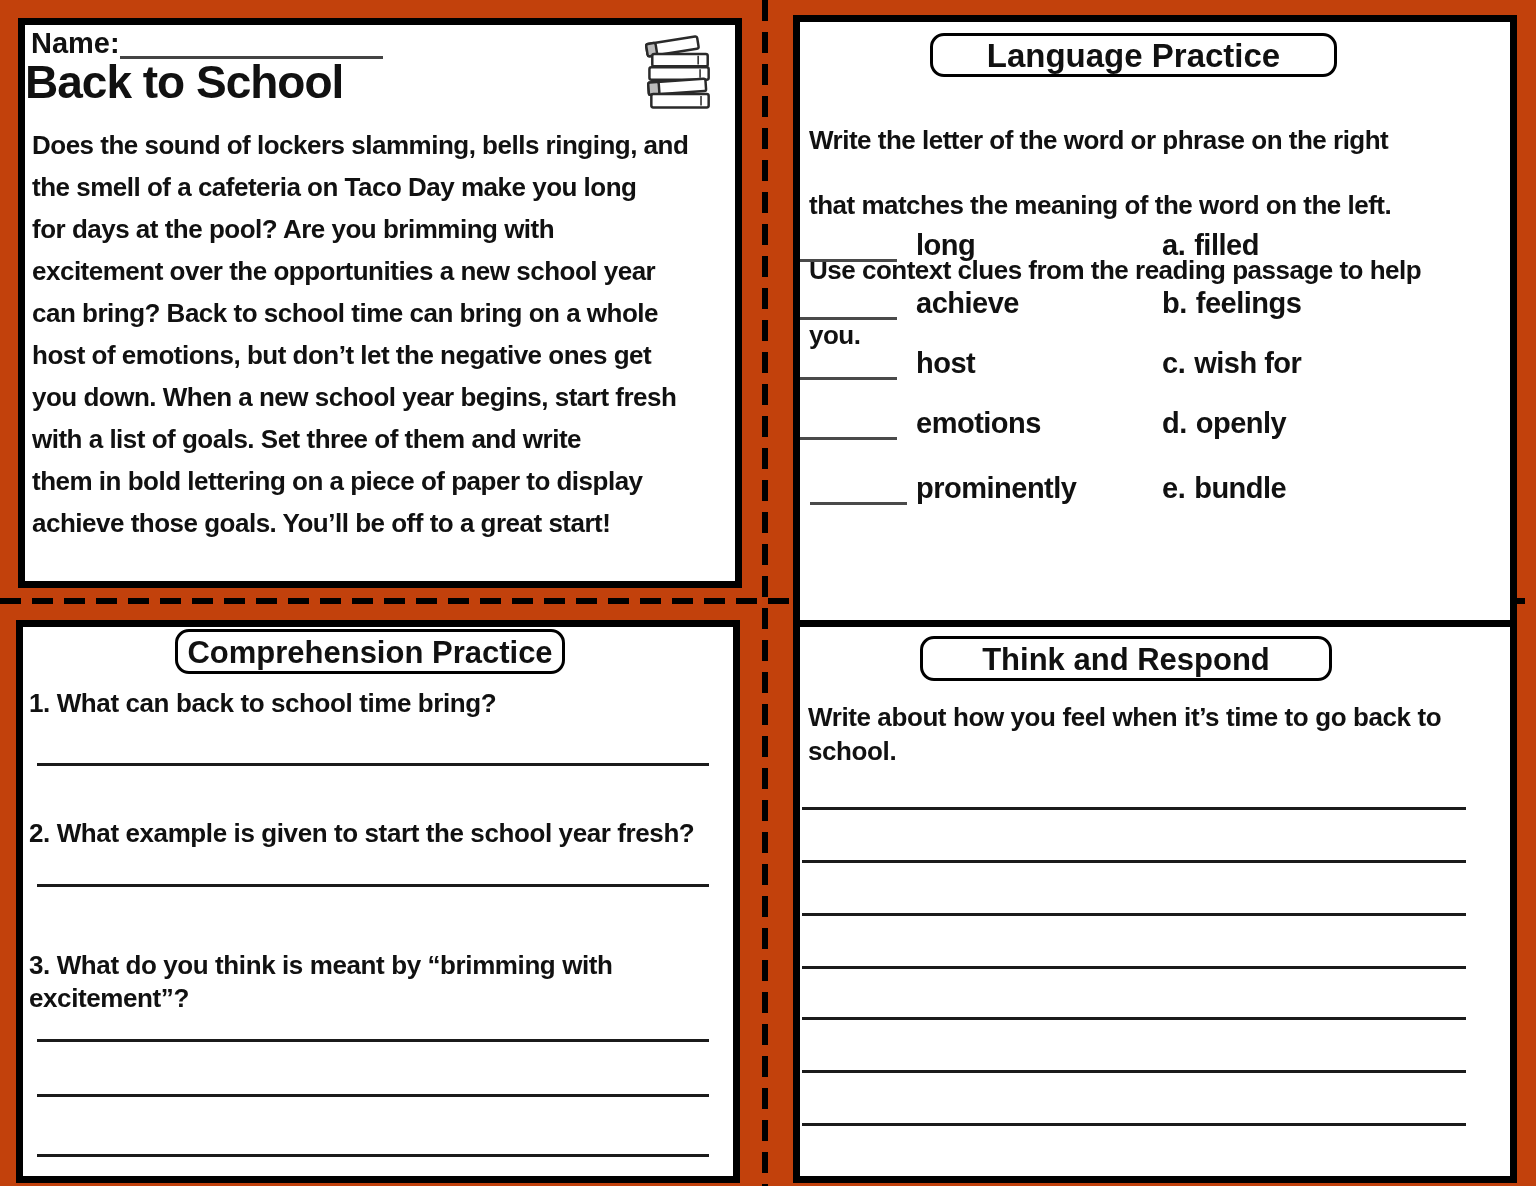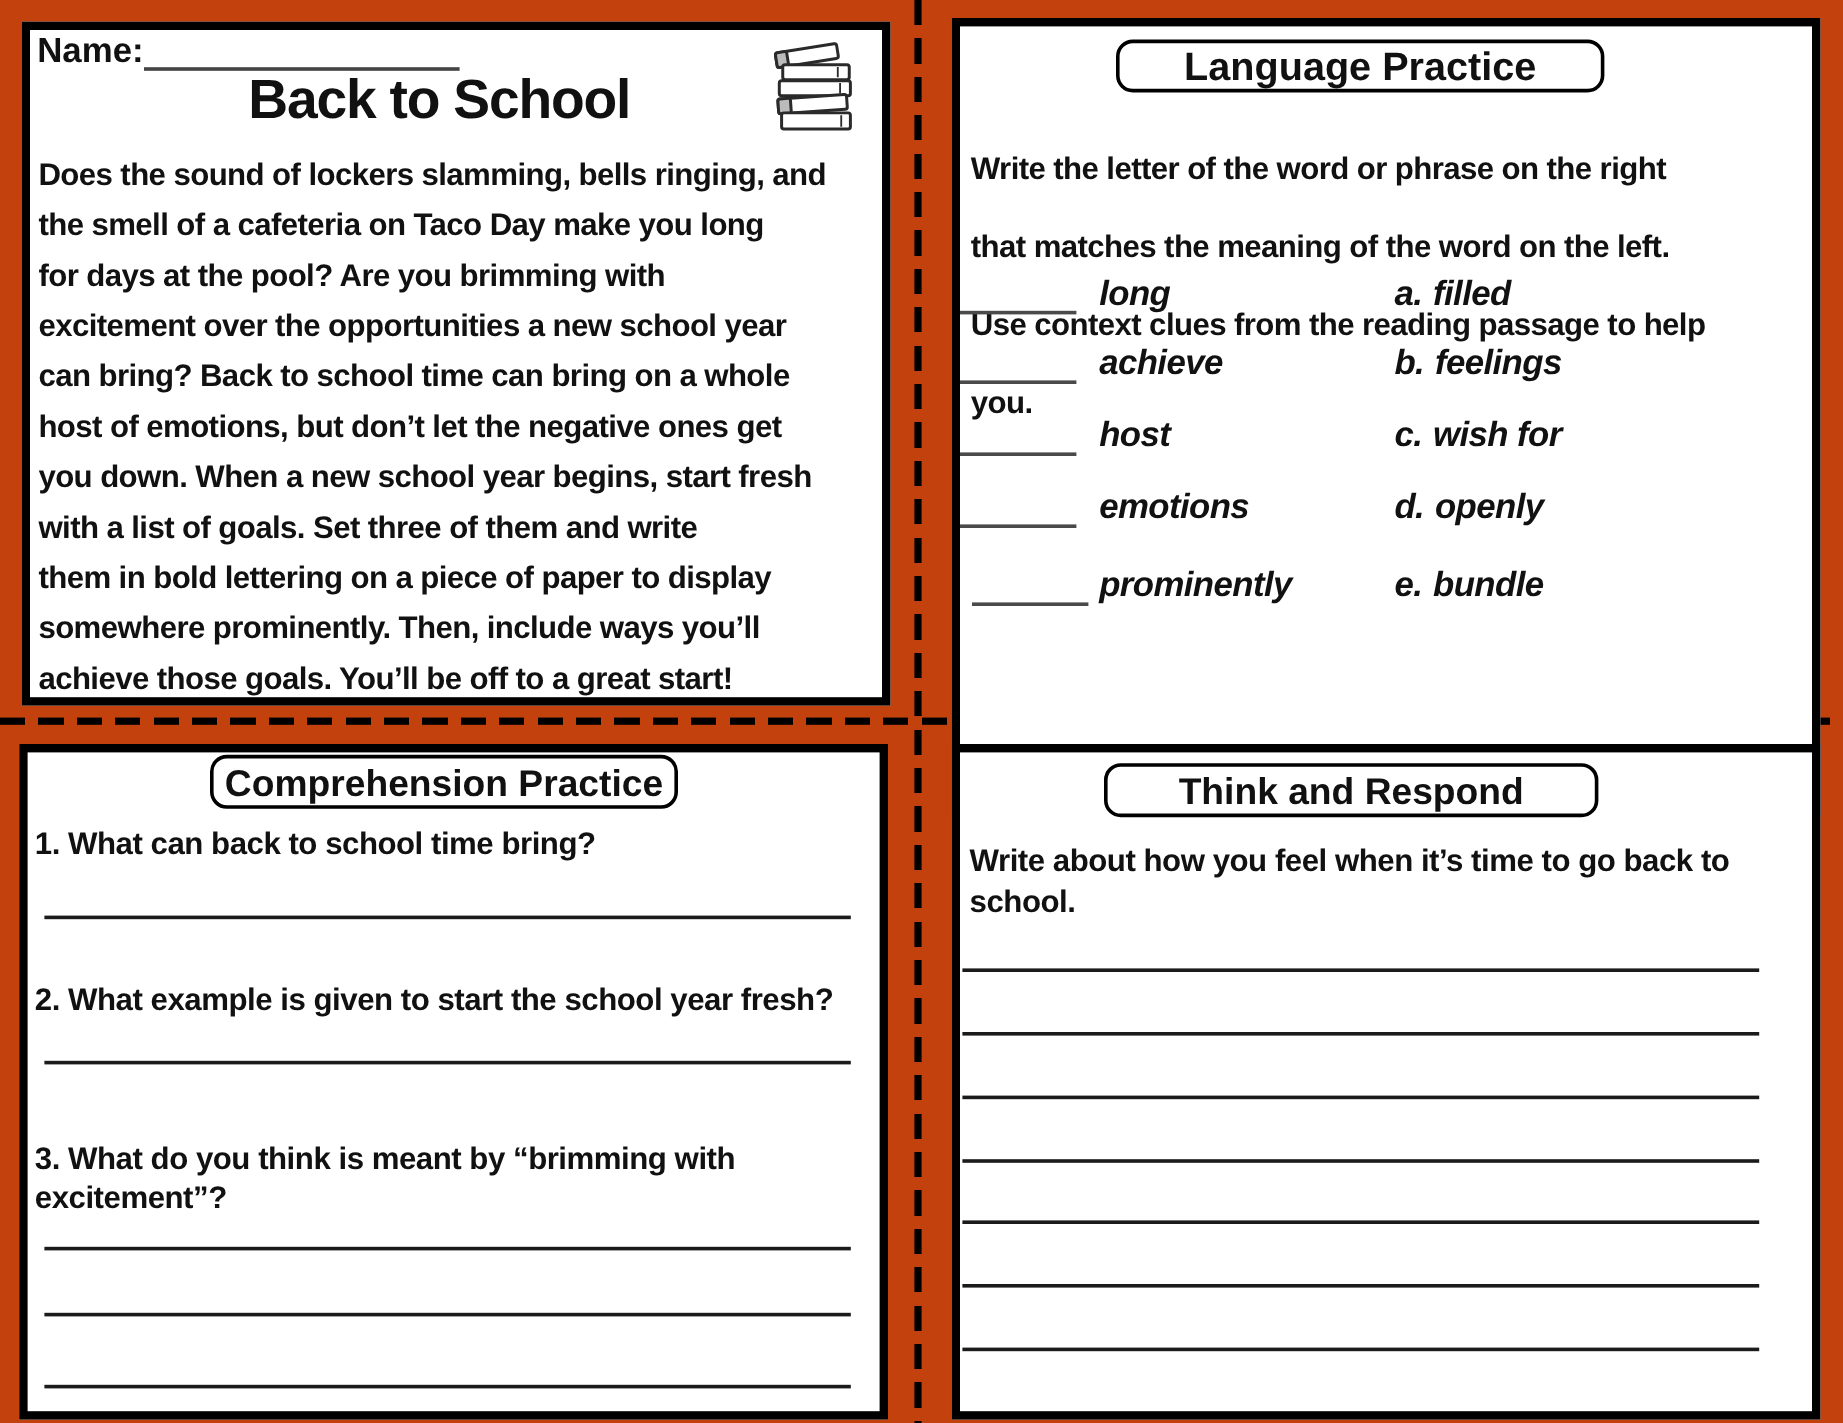--- a/index.html
+++ b/index.html
@@ -42,34 +42,34 @@
   }
   #panel-language .pill      { left: 130px; top: 11px; width: 407px; height: 44px; font-size: 33px; line-height: 40px; }
   #panel-comprehension .pill { left: 152px; top: 2px;  width: 390px; height: 45px; font-size: 31px; line-height: 41px; }
   #panel-respond .pill       { left: 120px; top: 9px;  width: 412px; height: 45px; font-size: 31px; line-height: 41px; }
 
   
   .name-row { position: absolute; left: 6px; top: 2px; display: flex; align-items: flex-end; }
   .name-label { font-size: 29px; font-weight: bold; line-height: 32px; }
   .name-line { display: inline-block; width: 263px; height: 30px; border-bottom: 3px solid #444; }
   .reading-title {
-    position: absolute; left: 16px; top: 30px; width: 650px;
-    text-align: center; font-size: 46px; font-weight: bold; letter-spacing: -1px;
+    position: absolute; left: 0; top: 30px; width: 650px;
+    text-align: left; font-size: 46px; font-weight: bold; letter-spacing: -1px;
   }
   .books { position: absolute; right: 12px; top: 6px; width: 86px; height: 86px; }
   .passage { position: absolute; left: 7px; top: 99px; right: 4px; }
   .passage-line {
     font-size: 26px; font-weight: bold; line-height: 42px;
     letter-spacing: -0.5px; white-space: nowrap;
   }
 
   
   .instructions { position: absolute; left: 9px; top: 70px; }
   .instr-line { font-size: 26px; font-weight: bold; line-height: 33px; letter-spacing: -0.5px; white-space: nowrap; margin-top: 32px; }
-  .match-row { position: absolute; left: 0; right: 16px; height: 44px; font-style: italic; }
+  .match-row { position: absolute; left: 0; right: 16px; height: 44px; }
   .match-blank { position: absolute; left: 0; bottom: 4px; width: 97px; border-top: 3px solid #4a4a4a; }
   .match-word { position: absolute; left: 116px; bottom: 4px; font-size: 29px; font-weight: bold; letter-spacing: -0.5px; }
   .match-option { position: absolute; left: 362px; bottom: 4px; font-size: 29px; font-weight: bold; letter-spacing: -0.5px; }
   .match-option .letter { margin-right: 9px; }
 
   
   .q-line, .prompt-line {
     font-size: 25px; font-weight: bold; letter-spacing: -0.4px;
     line-height: 33px; white-space: nowrap;
   }
@@ -115,21 +115,20 @@
     <div class="passage">
       <div class="passage-line">Does the sound of lockers slamming, bells ringing, and</div>
       <div class="passage-line">the smell of a cafeteria on Taco Day make you long</div>
       <div class="passage-line">for days at the pool? Are you brimming with</div>
       <div class="passage-line">excitement over the opportunities a new school year</div>
       <div class="passage-line">can bring? Back to school time can bring on a whole</div>
       <div class="passage-line">host of emotions, but don’t let the negative ones get</div>
       <div class="passage-line">you down. When a new school year begins, start fresh</div>
       <div class="passage-line">with a list of goals. Set three of them and write</div>
       <div class="passage-line">them in bold lettering on a piece of paper to display</div>
-      <div class="passage-line">somewhere prominently. Then, include ways you’ll</div>
       <div class="passage-line">achieve those goals. You’ll be off to a great start!</div>
     </div>
   </div>
 
   <div class="panel" id="panel-language">
     <div class="pill">Language Practice</div>
     <div class="instructions">
       <div class="instr-line">Write the letter of the word or phrase on the right</div>
       <div class="instr-line">that matches the meaning of the word on the left.</div>
       <div class="instr-line">Use context clues from the reading passage to help</div>

